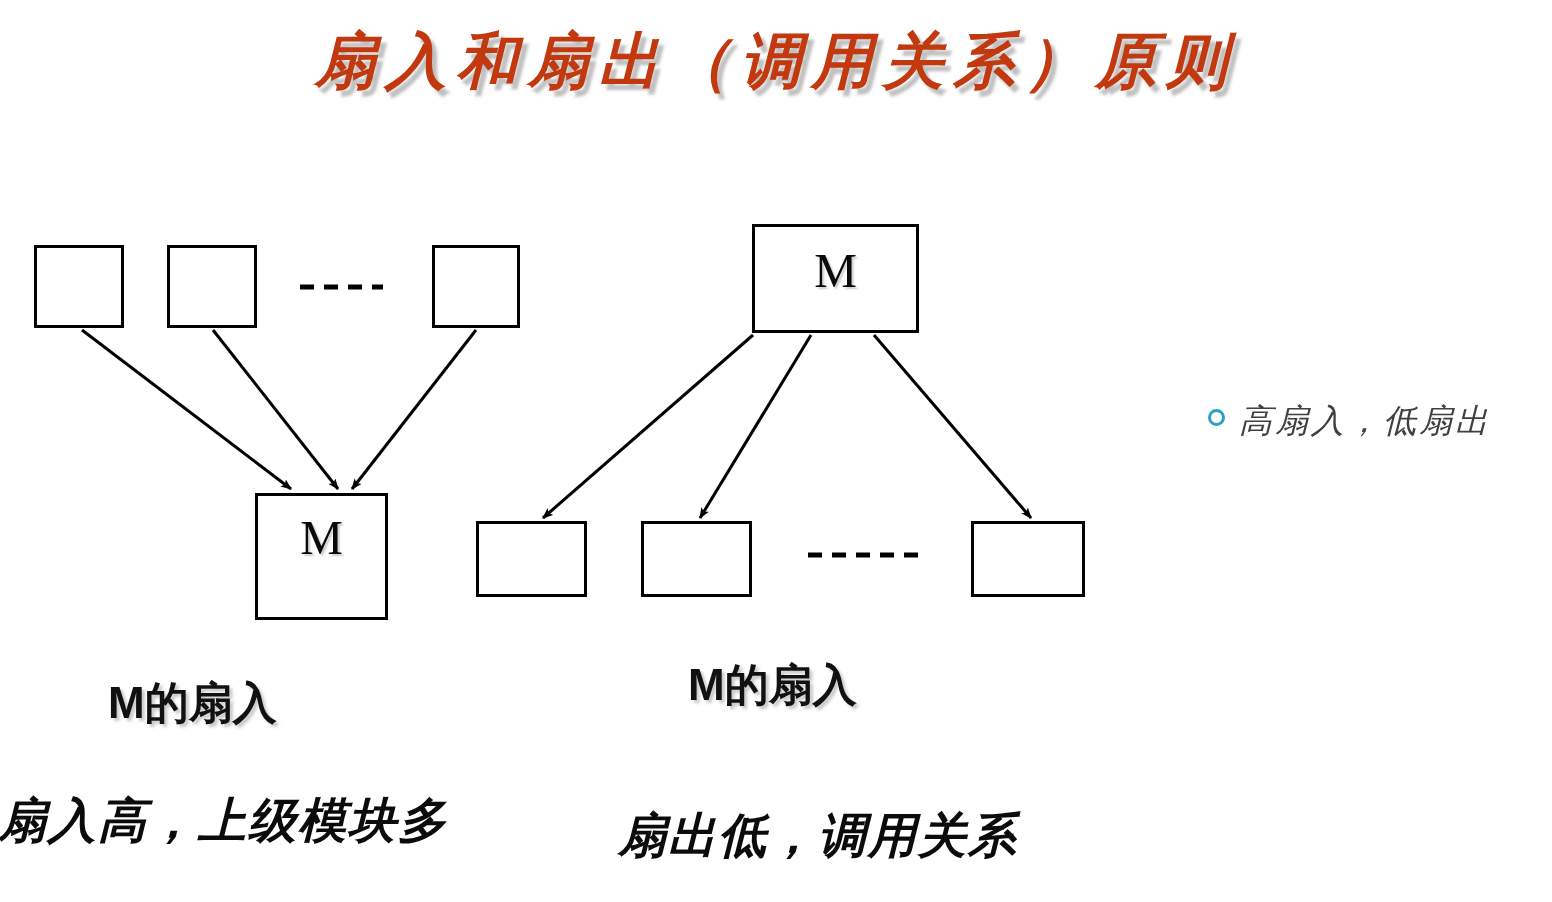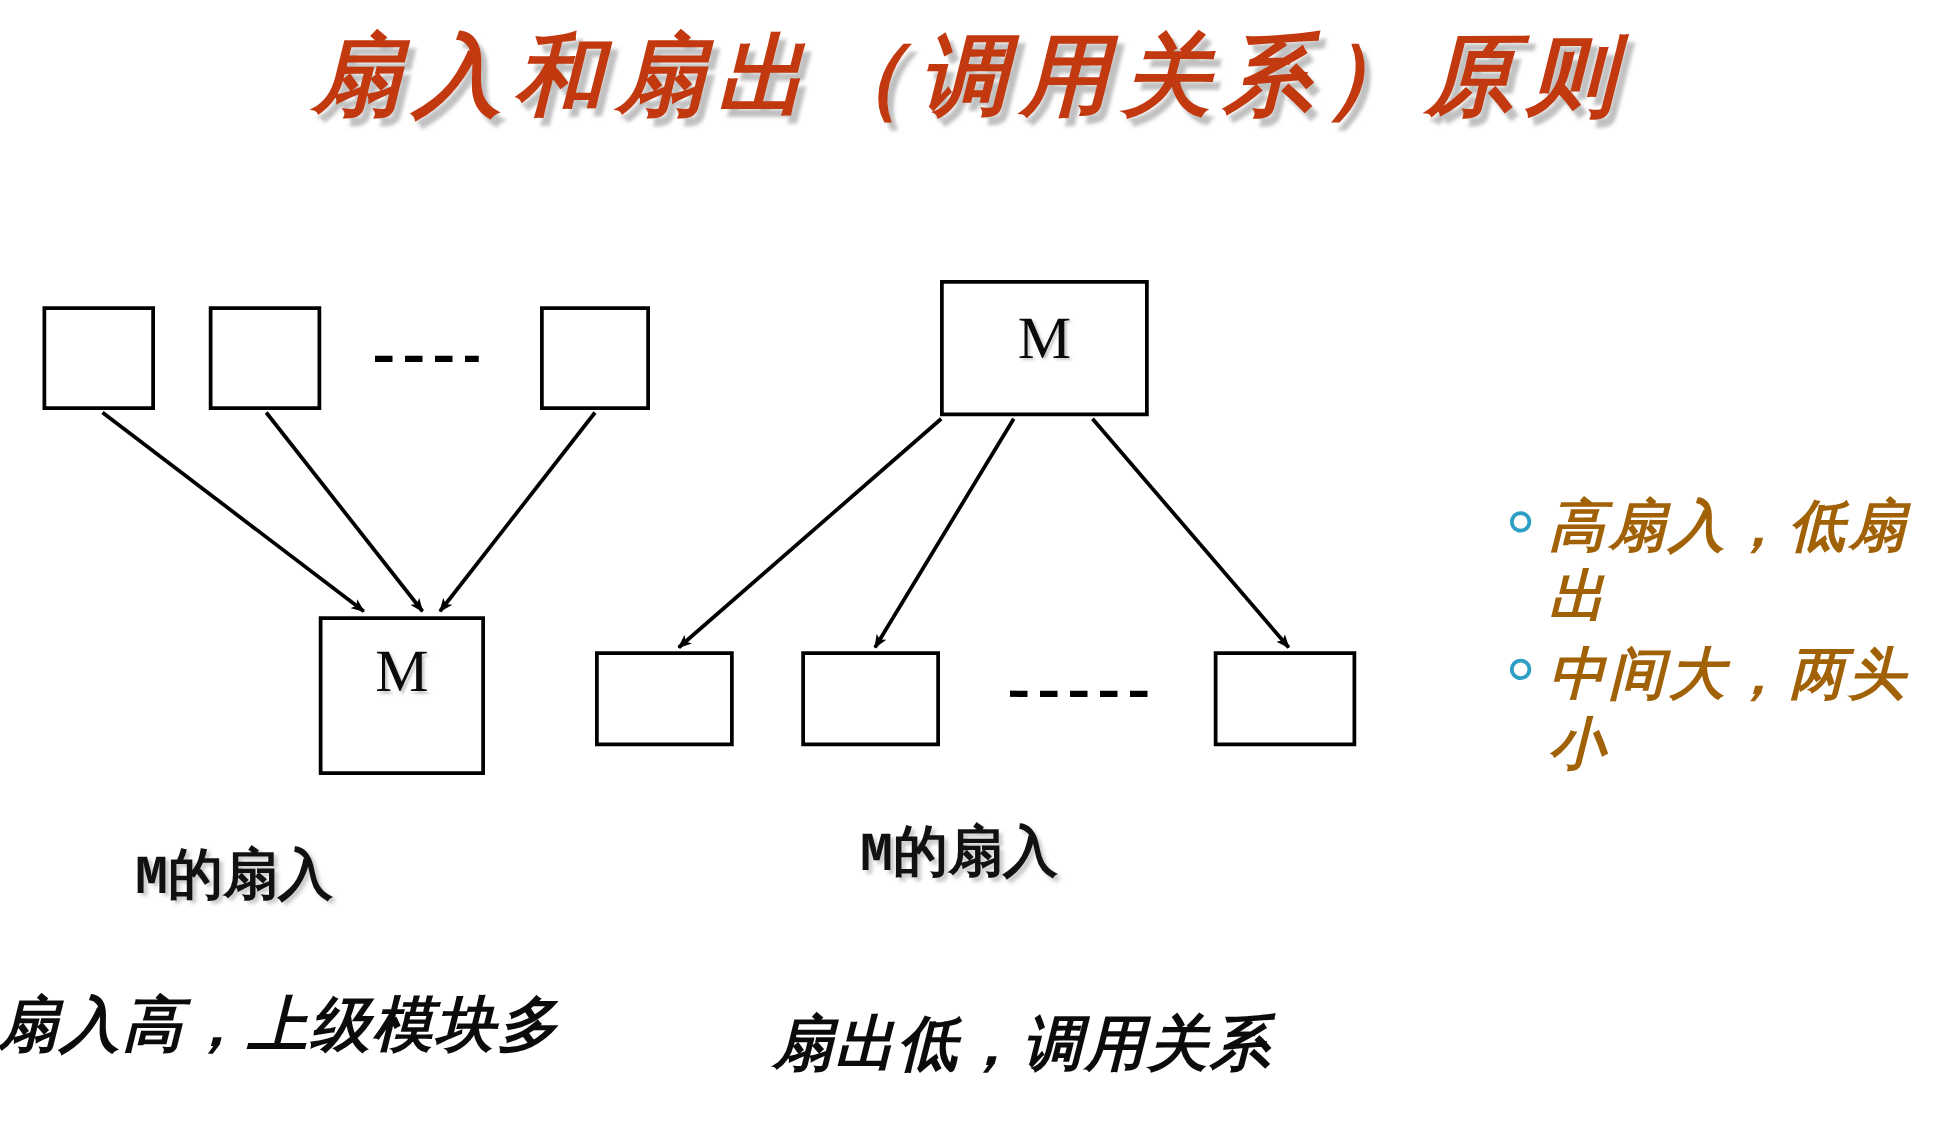--- a/index.html
+++ b/index.html
@@ -18,21 +18,21 @@
   
   #slide-title {
     position: absolute;
     left: 0;
     top: 4px;
     width: 1552px;
     text-align: center;
     font-family: "Liberation Serif", serif;
     font-weight: bold;
     font-style: italic;
-    font-size: 71px;
+    font-size: 61px;
     line-height: 116px;
     letter-spacing: 10px;
     color: #C2380F;
     white-space: nowrap;
     text-shadow: 5px 6px 3px rgba(140,140,140,0.55);
   }
 
   
   #diagram-canvas {
     position: absolute;
@@ -74,21 +74,21 @@
   #fanout-source { left: 752px; top: 224px; width: 167px; height: 109px; }
   #fanout-source .node-label { top: 18px; }
   
   #fanout-box-1 { left: 476px; top: 521px; width: 111px; height: 76px; }
   #fanout-box-2 { left: 641px; top: 521px; width: 111px; height: 76px; }
   #fanout-box-3 { left: 971px; top: 521px; width: 114px; height: 76px; }
 
   
   .diagram-caption {
     position: absolute;
-    font-family: Liberation Mono, monospace;
+    font-family: Liberation Sans, sans-serif;
     font-weight: bold;
     font-size: 44px;
     line-height: 50px;
     color: #111111;
     white-space: nowrap;
     text-shadow: 3px 3px 3px rgba(150,150,150,0.5);
   }
   #caption-fanin  { left: 108px; top: 678px; }
   #caption-fanout { left: 688px; top: 660px; }
 
@@ -126,26 +126,26 @@
     margin-top: 16px;
     margin-right: 14px;
     border: 3px solid #2D9FC4;
     border-radius: 50%;
     box-sizing: border-box;
     background: transparent;
   }
   .bullet-text {
     flex: 1 1 auto;
     font-family: "Liberation Serif", serif;
-    font-weight: bold;
+    font-weight: normal;
     font-style: italic;
-    font-size: 45px;
+    font-size: 33px;
     line-height: 56px;
     letter-spacing: 3px;
-    color: #a16207;
+    color: #404040;
     word-break: break-all;
   }
 </style>
 </head>
 <body>
 
 <div id="slide-title">扇入和扇出（调用关系）原则</div>
 
 <svg id="diagram-canvas" viewBox="0 0 1552 902" width="1552" height="902">
   <defs>
@@ -201,17 +201,13 @@
 <div class="diagram-caption" id="caption-fanout">M的扇入</div>
 
 <div class="bottom-note" id="note-fanin">扇入高，上级模块多</div>
 <div class="bottom-note" id="note-fanout">扇出低，调用关系</div>
 
 <div id="bullet-list">
   <div class="bullet-row">
     <span class="bullet-marker"></span>
     <span class="bullet-text">高扇入，低扇出</span>
   </div>
-  <div class="bullet-row">
-    <span class="bullet-marker"></span>
-    <span class="bullet-text">中间大，两头小</span>
-  </div>
 </div>
 
 </body></html>

